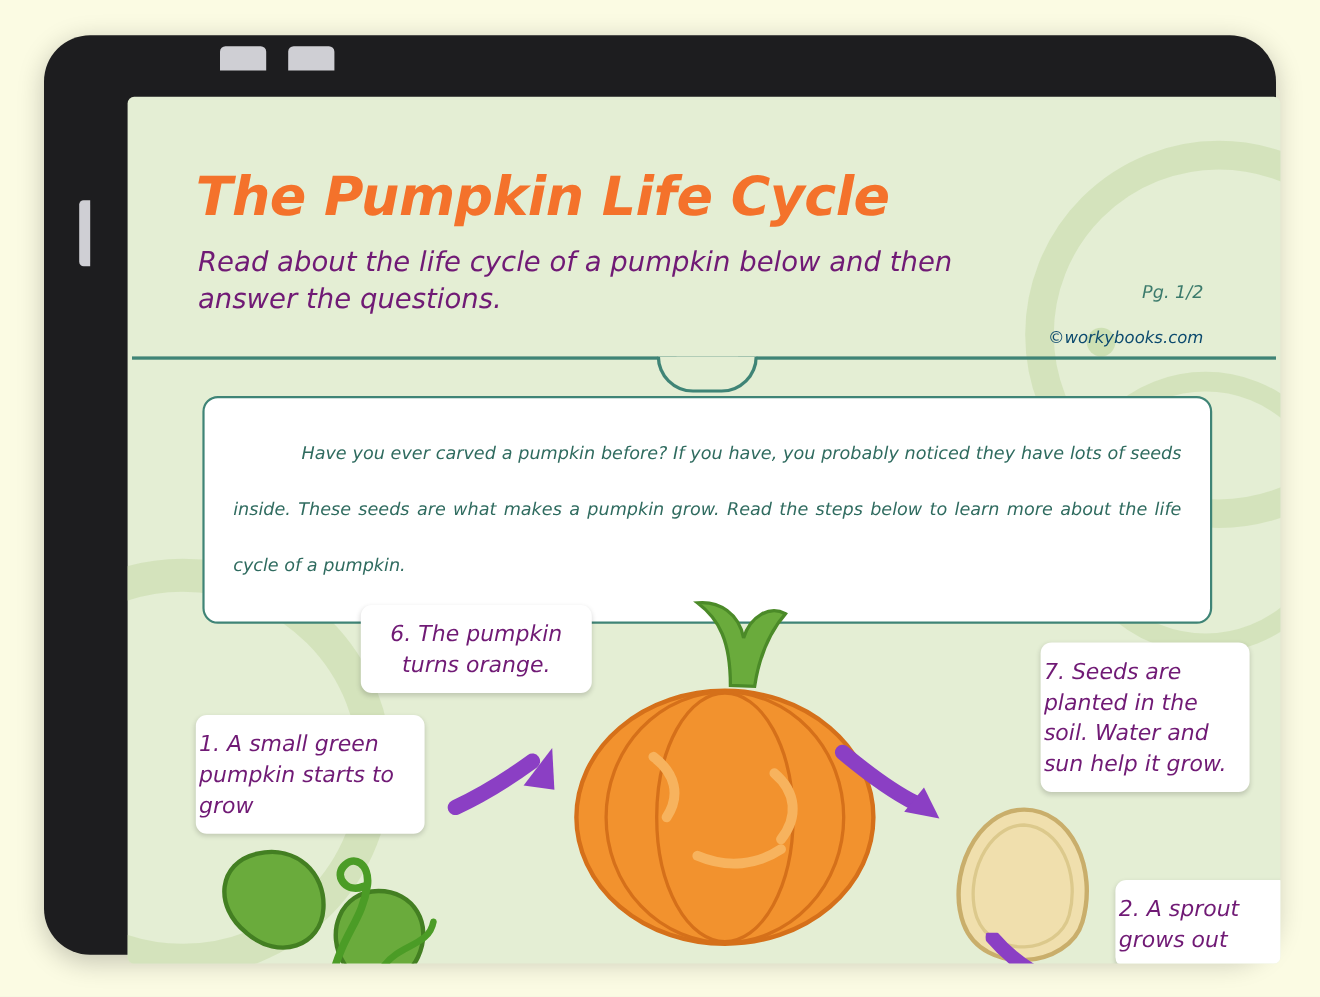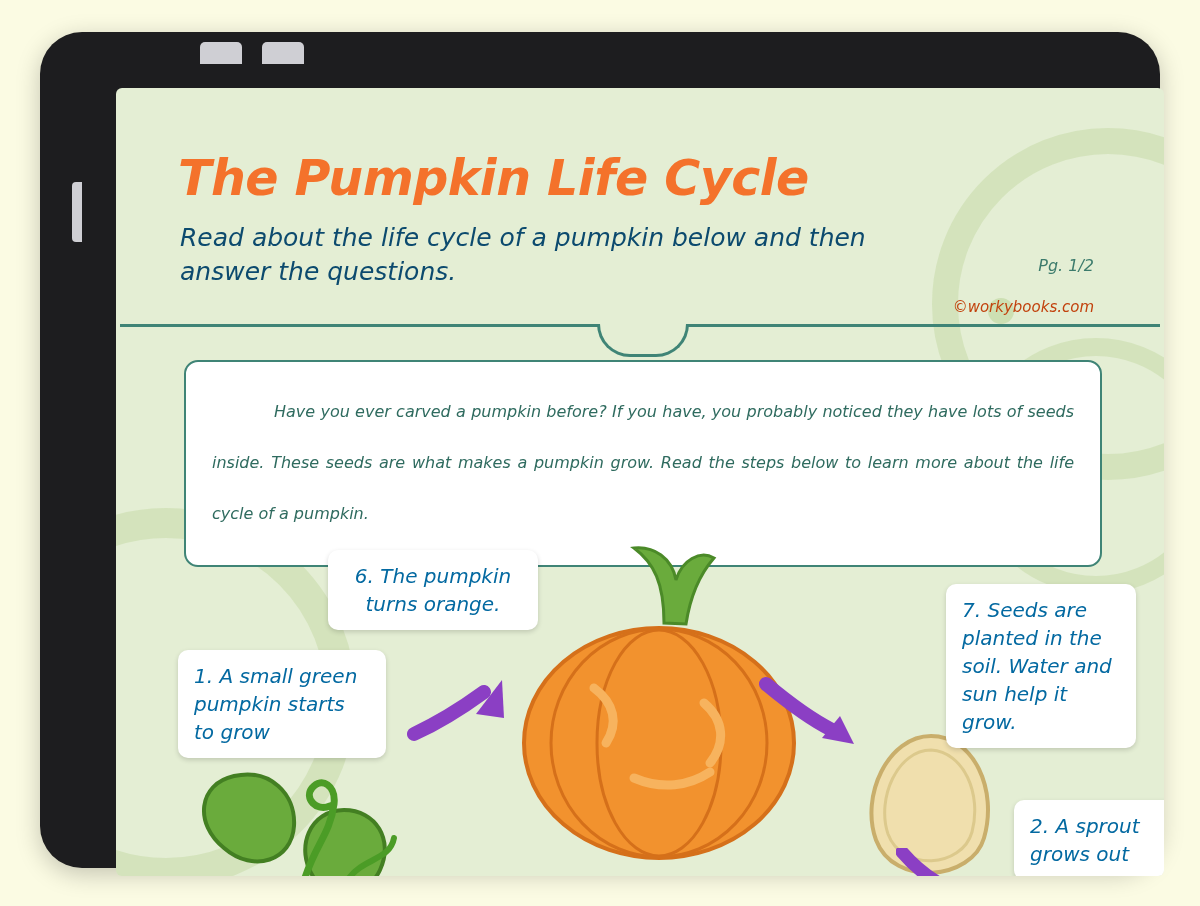--- a/index.html
+++ b/index.html
@@ -100,35 +100,35 @@
     color: #f4722b;
     letter-spacing: -0.5px;
   }
   .subtitle {
     position: absolute;
     left: 64px;
     top: 133px;
     width: 760px;
     font-size: 25px;
     line-height: 34px;
-    color: #0c4a6e;
+    color: #701a75;
   }
   .page-num {
     position: absolute;
     right: 70px;
     top: 168px;
     font-size: 16px;
     color: #3c7b6c;
   }
   .credit {
     position: absolute;
     right: 70px;
     top: 210px;
     font-size: 15px;
-    color: #c2410c;
+    color: #0c4a6e;
     text-align: right;
   }
   .rule {
     position: absolute;
     left: 4px;
     right: 4px;
     top: 236px;
     height: 3px;
     background: #3f8476;
   }
@@ -166,24 +166,24 @@
   }
 
   
   .diagram { position: absolute; left: 0; top: 0; right: 0; bottom: 0; }
 
   .step-box {
     position: absolute;
     background: #ffffff;
     border-radius: 10px;
     box-shadow: 0 2px 5px rgba(0,0,0,0.16);
-    color: #0369a1;
+    color: #701a75;
     font-size: 20px;
     line-height: 28px;
-    padding: 12px 16px;
+    padding: 12px 3px;
     box-sizing: border-box;
   }
   .step-6 { left: 212px; top: 462px; width: 210px; text-align: center; }
   .step-5 { left: 62px; top: 562px; width: 208px; }
   .step-1 { right: 28px; top: 496px; width: 190px; }
   .step-2 { right: -20px; top: 712px; width: 170px; }
 
   .pumpkin-wrap { position: absolute; left: 398px; top: 440px; width: 290px; height: 360px; }
   .seed-wrap { position: absolute; left: 740px; top: 640px; width: 150px; height: 170px; }
   .leaf-wrap { position: absolute; left: 68px; top: 640px; width: 300px; height: 180px; }

